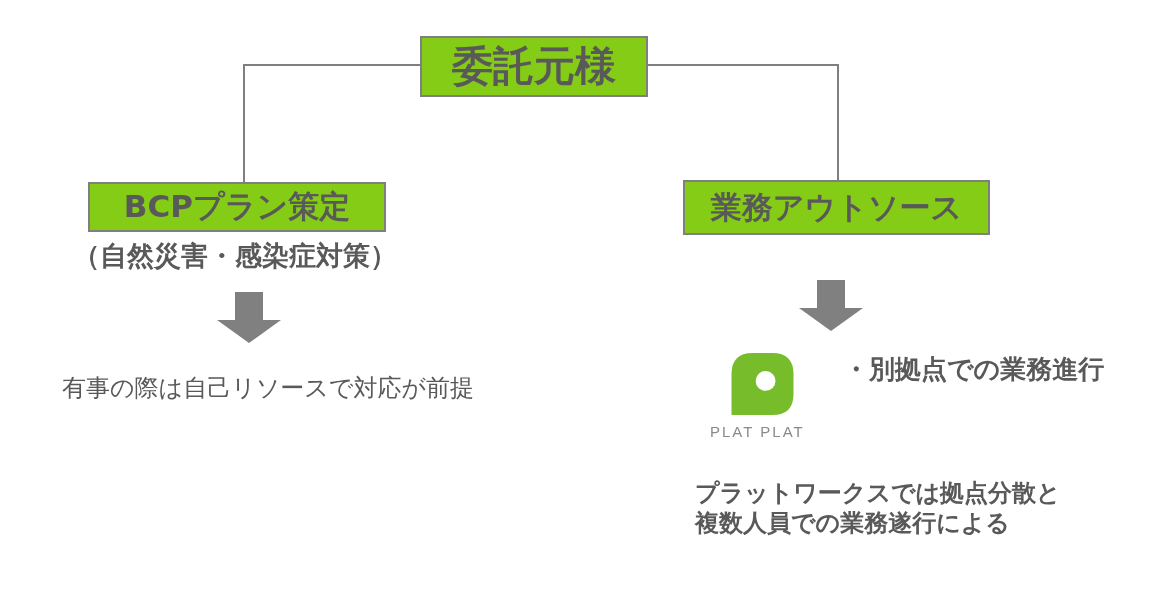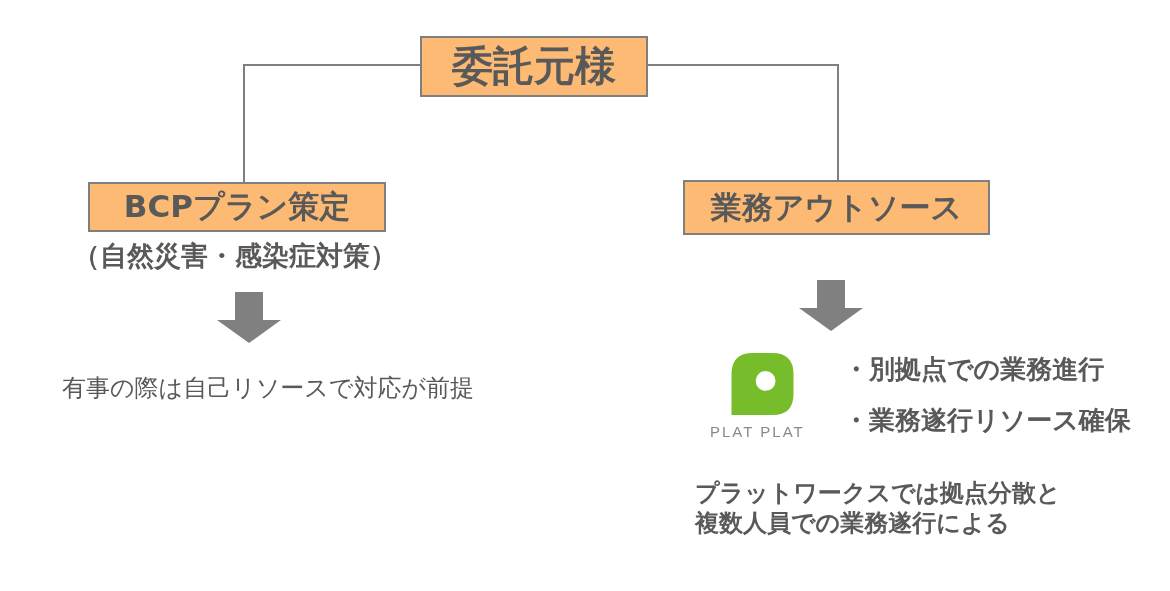--- a/index.html
+++ b/index.html
@@ -14,21 +14,21 @@
   body{
     position:relative;
     background:#ffffff;
     font-family:"DejaVu Sans","Liberation Sans",sans-serif;
     color:var(--text-dark-gray);
     overflow:hidden;
   }
   .box{
     position:absolute;
     border:2px solid var(--line-gray);
-    background:#fdba74;
+    background:#84cc16;
     display:flex;align-items:center;justify-content:center;
     font-weight:bold;
     color:var(--text-dark-gray);
     white-space:nowrap;
     z-index:2;
   }
   #root-box{left:420px;top:36px;width:228px;height:61px;font-size:41px;}
   #left-box{left:88px;top:182px;width:298px;height:50px;font-size:31px;}
   #right-box{left:683px;top:180px;width:307px;height:55px;font-size:31px;text-align:right;}
   .h-line,.v-line{position:absolute;background:var(--line-gray);z-index:1;}
@@ -57,21 +57,21 @@
   .logo{position:absolute;left:727px;top:353px;width:71px;height:62px;}
   .logo-wordmark{
     position:absolute;left:710px;top:423px;
     font-size:15px;letter-spacing:2px;
     color:var(--logo-text-gray);
     font-family:"Liberation Sans","DejaVu Sans",sans-serif;
     white-space:nowrap;
   }
   .bullet-list{
     position:absolute;left:843px;top:352px;
-    display:flex;flex-direction:column;row-gap:16px;
+    display:flex;flex-direction:column;
     font-size:26px;font-weight:bold;white-space:nowrap;
   }
   .note{
     position:absolute;left:695px;top:478px;
     font-size:24px;font-weight:bold;line-height:30px;white-space:nowrap;
   }
 </style>
 </head>
 <body>
 
@@ -106,19 +106,18 @@
 </div>
 
 <svg class="logo" viewBox="0 0 100 100" aria-hidden="true">
   <path d="M 0 100 L 0 34 Q 0 0 34 0 L 66 0 Q 100 0 100 34 L 100 66 Q 100 100 66 100 Z" style="fill:var(--brand-green,#77bd2b)"></path>
   <circle cx="55" cy="45" r="16" fill="#ffffff"></circle>
 </svg>
 <div class="logo-wordmark">PLAT PLAT</div>
 
 <div class="bullet-list">
   <div>・別拠点での業務進行</div>
-  <div>・業務遂行リソース確保</div>
 </div>
 
 <div class="note">
   <div>プラットワークスでは拠点分散と</div>
   <div>複数人員での業務遂行による</div>
 </div>
 
 </body></html>

